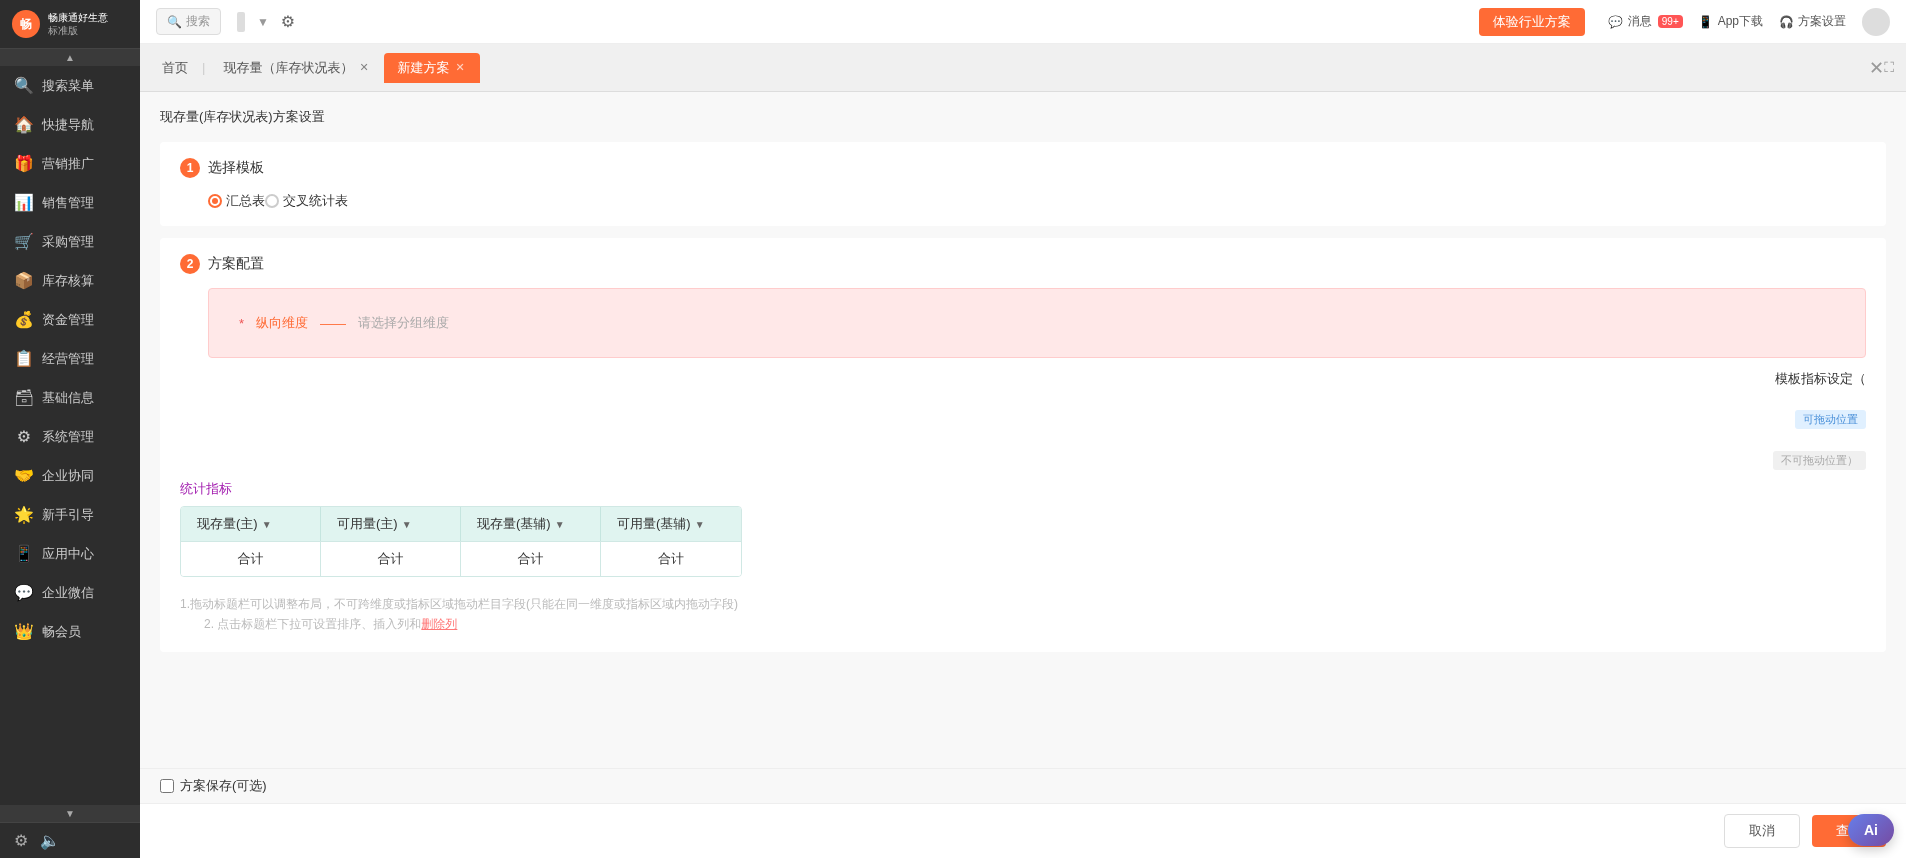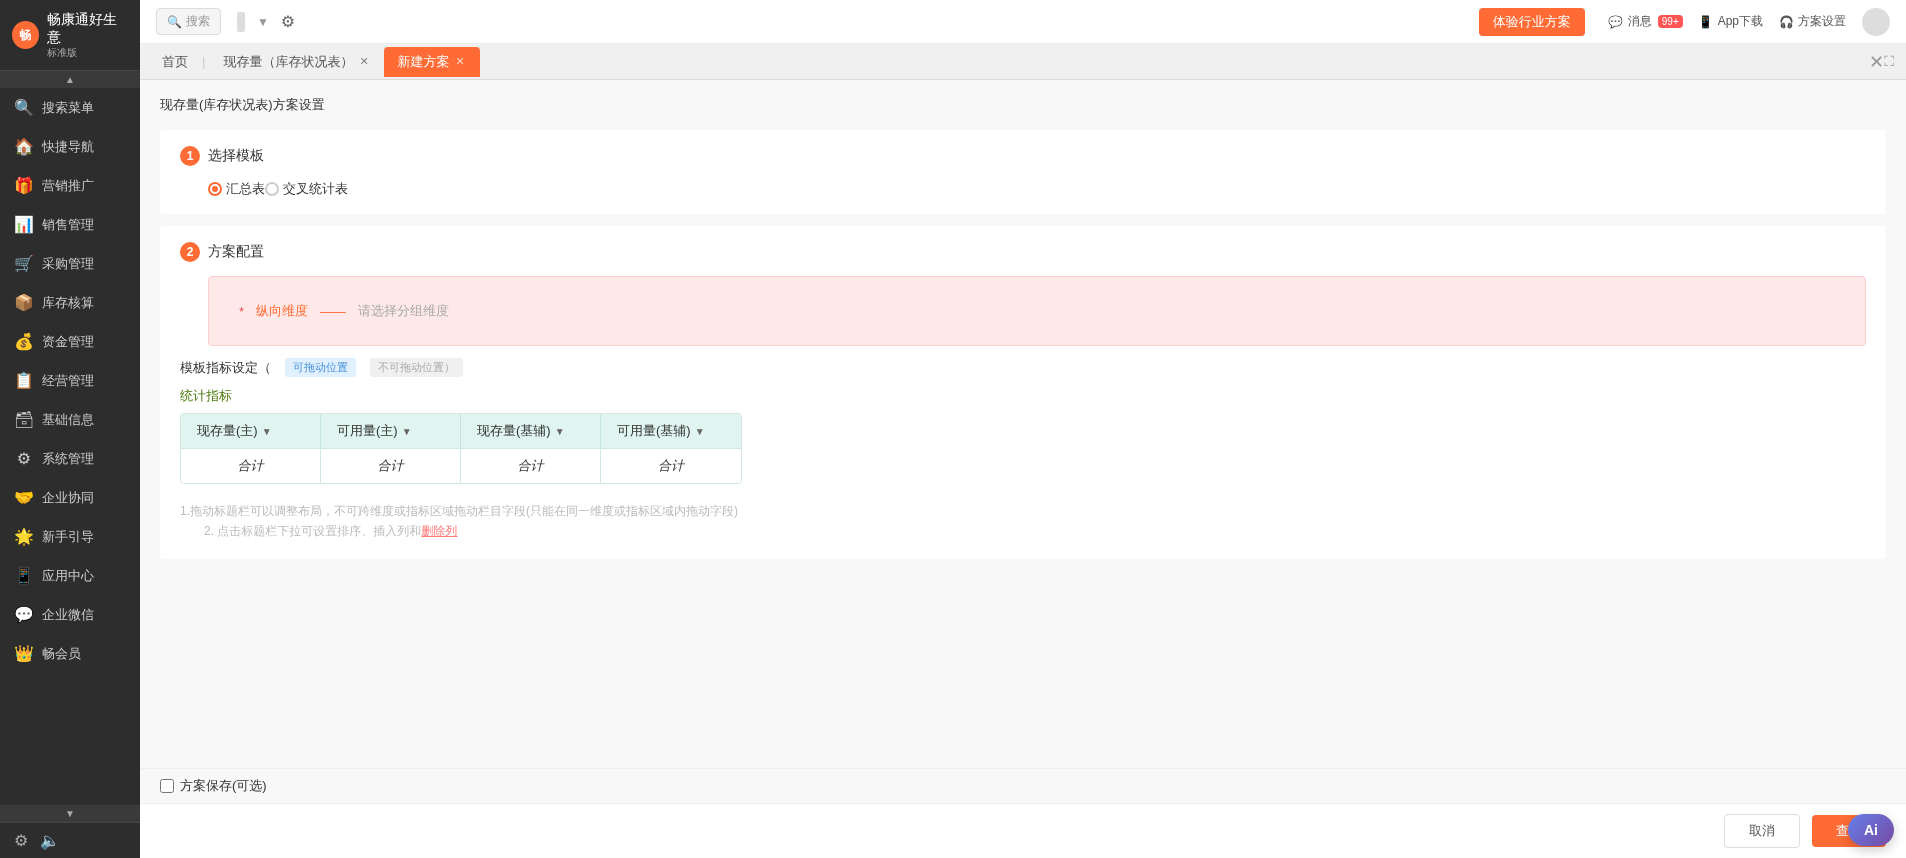--- a/index.html
+++ b/index.html
@@ -22,21 +22,21 @@
       align-items: center;
       gap: 8px;
     }
     .sidebar-logo-icon {
       width: 28px; height: 28px;
       background: #ff6b35;
       border-radius: 50%;
       display: flex; align-items: center; justify-content: center;
       color: white; font-size: 12px; font-weight: bold;
     }
-    .sidebar-logo-text { font-size: 14px; color: #fff; line-height: 1.3; }
+    .sidebar-logo-text { font-size: 10px; color: #fff; line-height: 1.3; }
     .sidebar-logo-sub { font-size: 10px; color: #aaa; }
     .sidebar-scroll-up, .sidebar-scroll-down {
       background: #3a3a3a;
       color: #aaa;
       text-align: center;
       padding: 3px;
       cursor: pointer;
       font-size: 10px;
     }
     .sidebar-nav { flex: 1; overflow-y: auto; }
@@ -123,21 +123,21 @@
       cursor: pointer;
     }
 
     
     .tabbar {
       background: #f0f0f0;
       display: flex;
       align-items: center;
       padding: 0 12px;
       border-bottom: 1px solid #ddd;
-      height: 36px;
+      height: 48px;
     }
     .tab-item {
       padding: 6px 14px;
       font-size: 13px;
       color: #555;
       cursor: pointer;
       border-right: 1px solid transparent;
       display: flex; align-items: center; gap: 6px;
     }
     .tab-item.active {
@@ -228,41 +228,42 @@
       min-height: 70px;
     }
     .dimension-placeholder { color: #aaa; }
 
     
     .metrics-label {
       font-size: 13px;
       color: #333;
       margin-bottom: 10px;
       display: flex;
-      align-items: center;
-      gap: 14px;
+      align-items: flex-end;
+      gap: 22px;
+      flex-direction: column;
     }
     .draggable-badge {
       background: #e0f0ff;
       border-radius: 3px;
       padding: 2px 8px;
       font-size: 11px;
       color: #4a90d9;
     }
     .non-draggable-badge {
       background: #f0f0f0;
       border-radius: 3px;
       padding: 2px 8px;
       font-size: 11px;
       color: #aaa;
     }
 
     .metrics-section-title {
       font-size: 13px;
-      color: #4d7c0f;
+      color: #a21caf;
       margin-bottom: 8px;
     }
 
     .metrics-table {
       border: 1px solid #d0e8e4;
       border-radius: 4px;
       overflow: hidden;
       display: inline-block;
       min-width: 560px;
     }
@@ -287,21 +288,20 @@
       border-top: 1px solid #d0e8e4;
       background: #fff;
     }
     .metrics-cell {
       padding: 8px 16px;
       font-size: 13px;
       color: #333;
       border-right: 1px solid #d0e8e4;
       min-width: 140px;
       text-align: center;
-      font-style: italic;
     }
     .metrics-cell:last-child { border-right: none; }
 
     .chevron-down { font-size: 10px; color: #666; }
 
     
     .tips-section {
       margin-top: 16px;
       margin-left: 0;
     }

